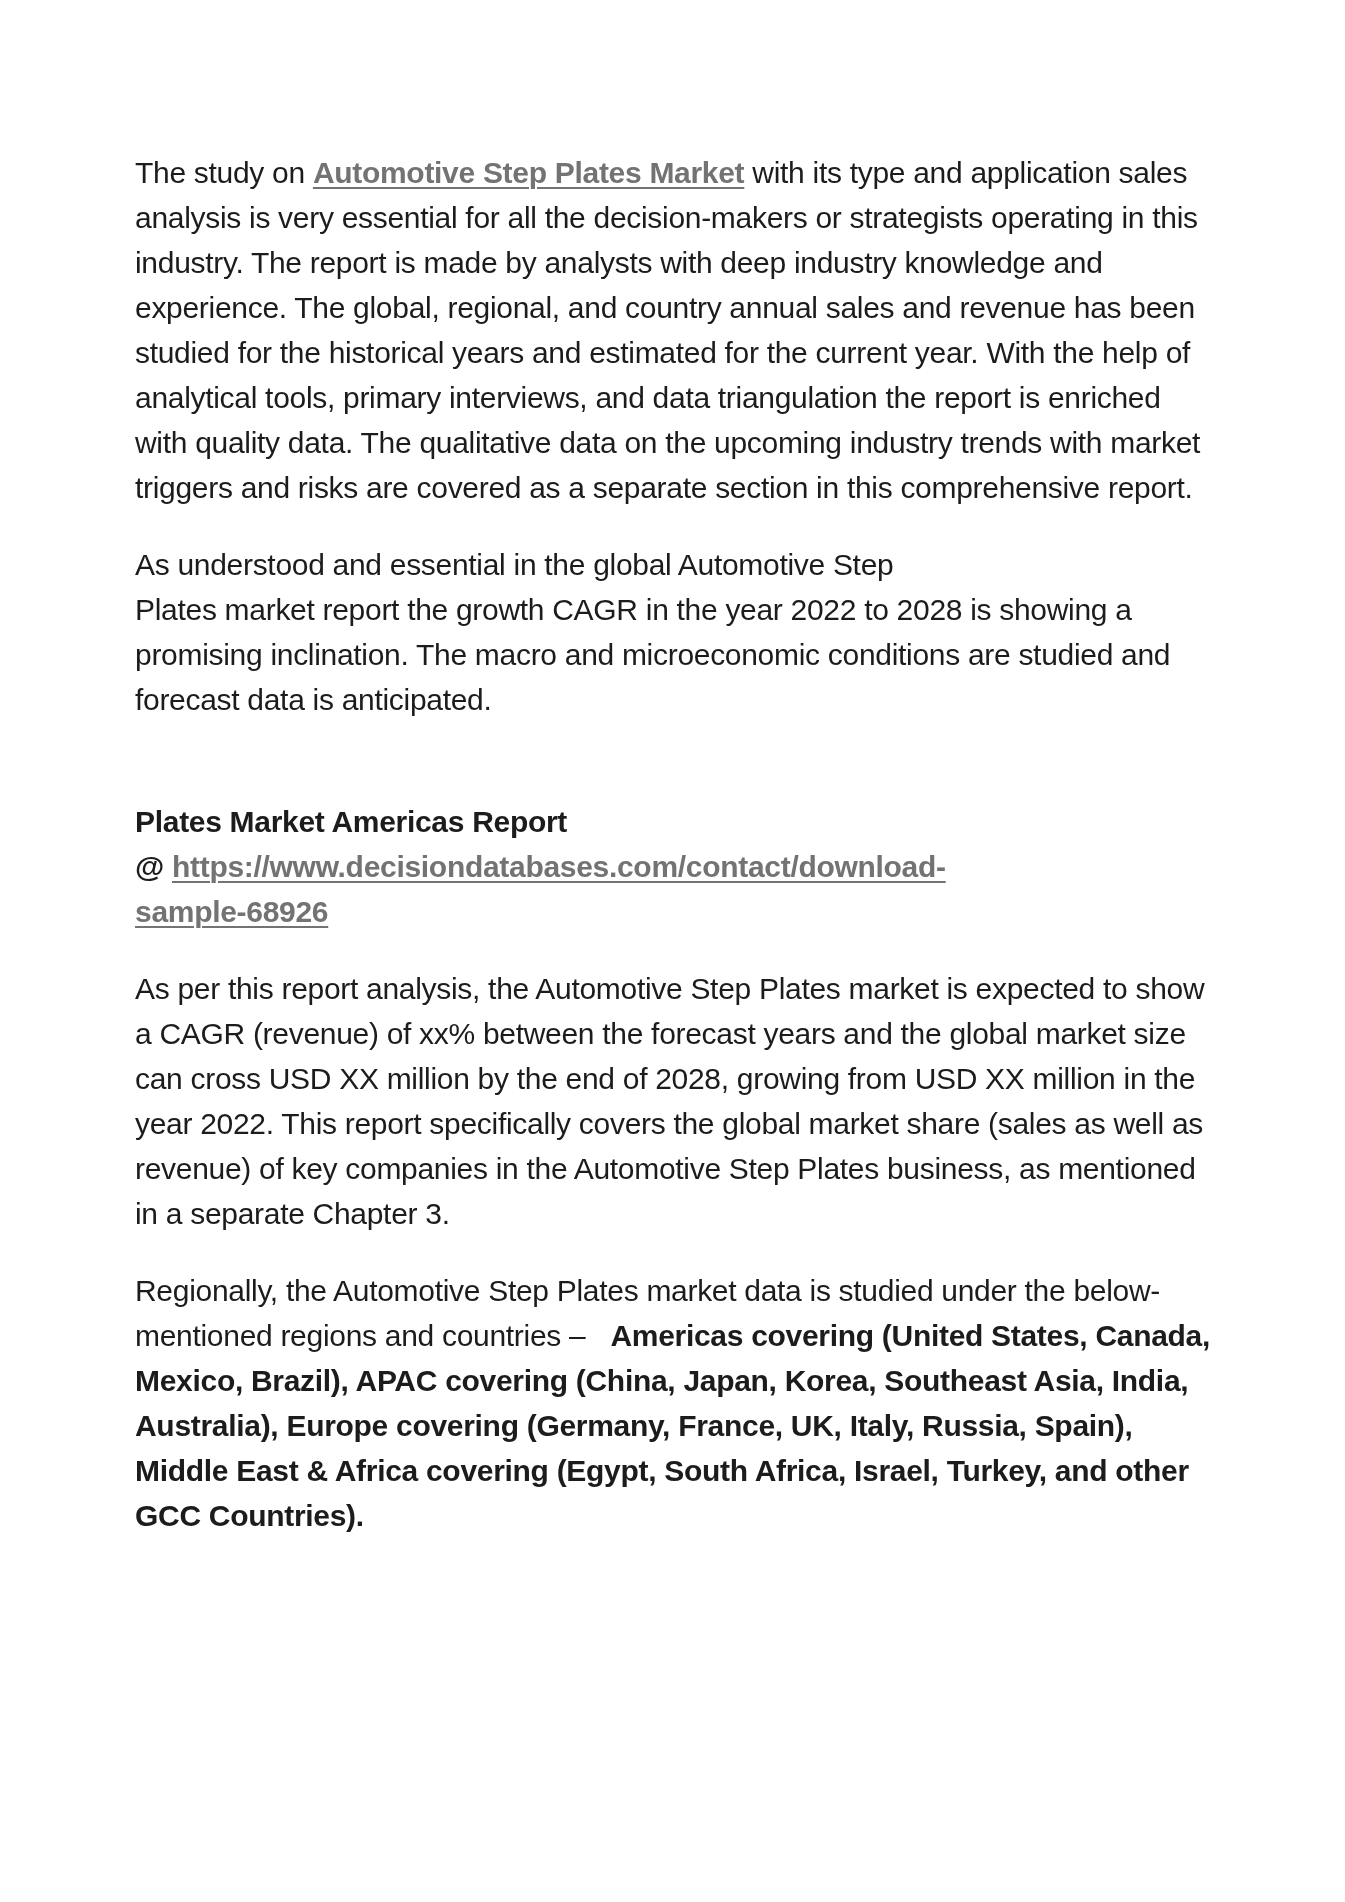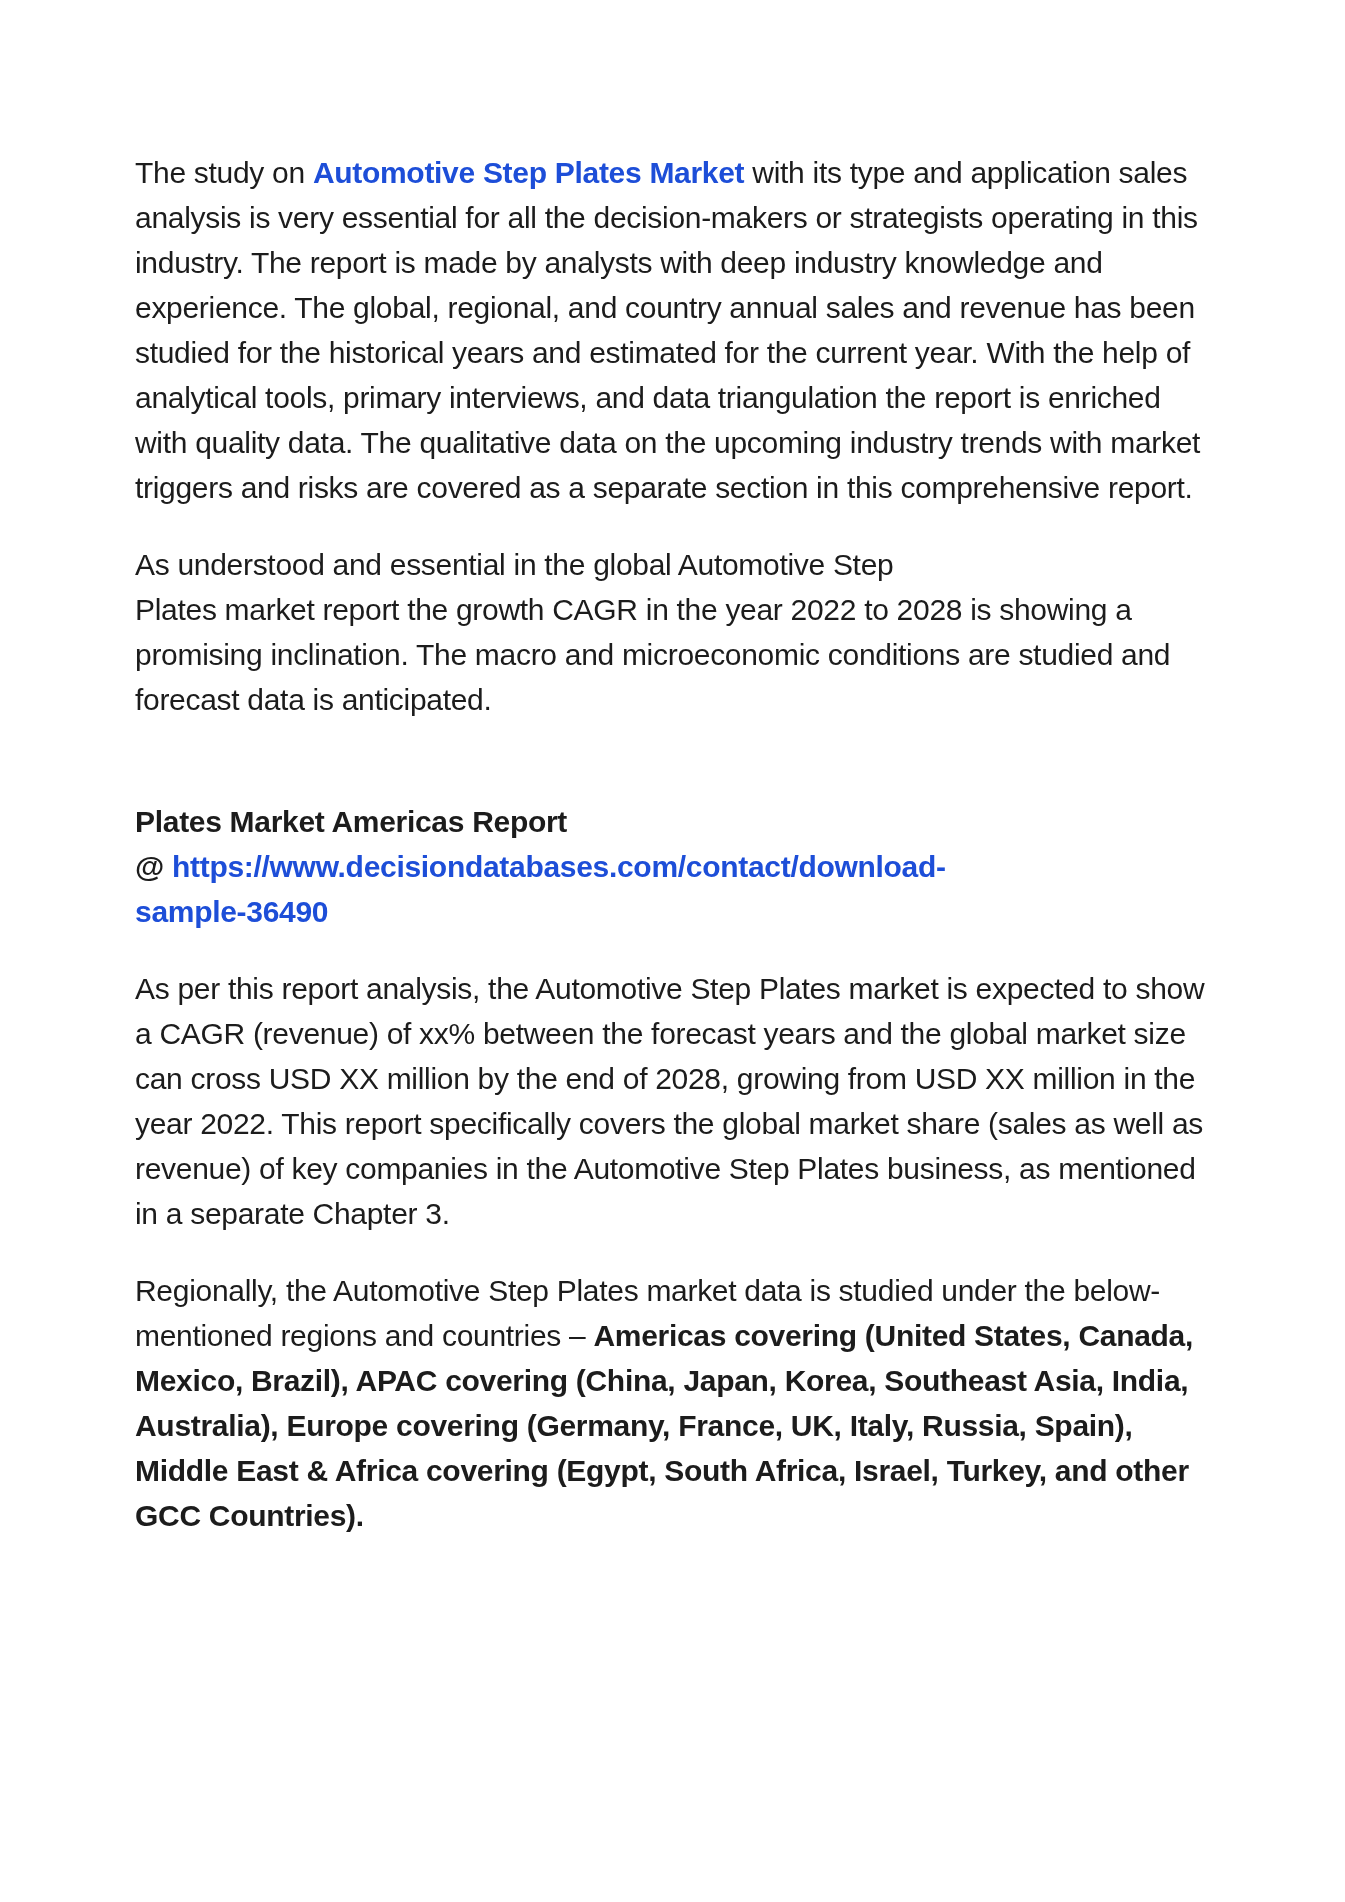--- a/index.html
+++ b/index.html
@@ -23,24 +23,26 @@
     font-size: 30px;
     line-height: 45px;
     letter-spacing: -0.3px;
     color: #1c1c1c;
   }
   .content p {
     margin: 0 0 32px 0;
   }
   .bold {
     font-weight: 700;
+    margin-left: 17px;
   }
   a.link {
-    color: #1d4ed8;
+    color: #737373;
     font-weight: 700;
+    text-decoration: underline;
     text-decoration-thickness: 2px;
     text-underline-offset: 4px;
     cursor: pointer;
   }
 </style>
 </head>
 <body>
 
 <div class="page">
   <div class="content">
@@ -50,21 +52,21 @@
     </p>
 
     <p>
       <span>As understood and essential in the global Automotive Step</span><br>
       <span>Plates market report the growth CAGR in the year 2022 to 2028 is showing a promising inclination. The macro and microeconomic conditions are studied and forecast data is anticipated.</span>
     </p>
 
     <p class="bold">
       <br>
       <span>Plates Market Americas Report</span><br>
-      <span>@ </span><a class="link"><span>https://www.decisiondatabases.com/contact/download-</span><br><span>sample-36490</span></a>
+      <span>@ </span><a class="link"><span>https://www.decisiondatabases.com/contact/download-</span><br><span>sample-68926</span></a>
     </p>
 
     <p>As per this report analysis, the Automotive Step Plates market is expected to show a CAGR (revenue) of xx% between the forecast years and the global market size can cross USD XX million by the end of 2028, growing from USD XX million in the year 2022. This report specifically covers the global market share (sales as well as revenue) of key companies in the Automotive Step Plates business, as mentioned in a separate Chapter 3.</p>
 
     <p>
       <span>Regionally, the Automotive Step Plates market data is studied under the below-mentioned regions and countries – </span><span class="bold">Americas covering (United States, Canada, Mexico, Brazil), APAC covering (China, Japan, Korea, Southeast Asia, India, Australia), Europe covering (Germany, France, UK, Italy, Russia, Spain), Middle East &amp; Africa covering (Egypt, South Africa, Israel, Turkey, and other GCC Countries).</span>
     </p>
 
   </div>
 </div>

